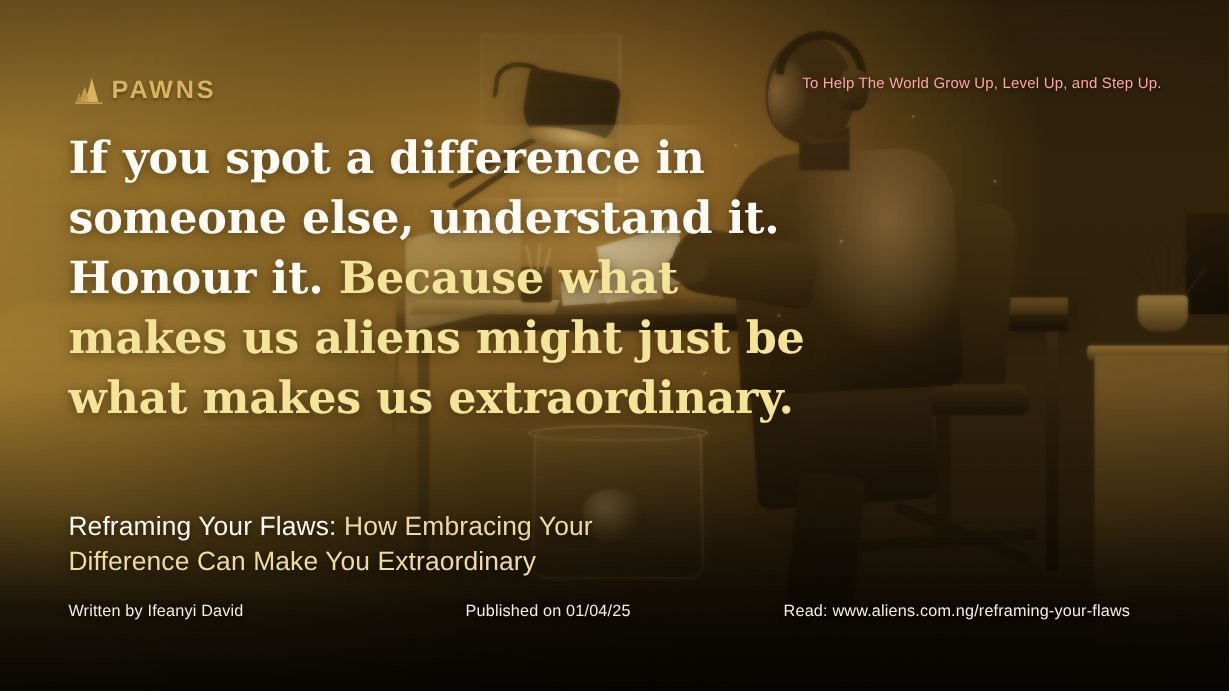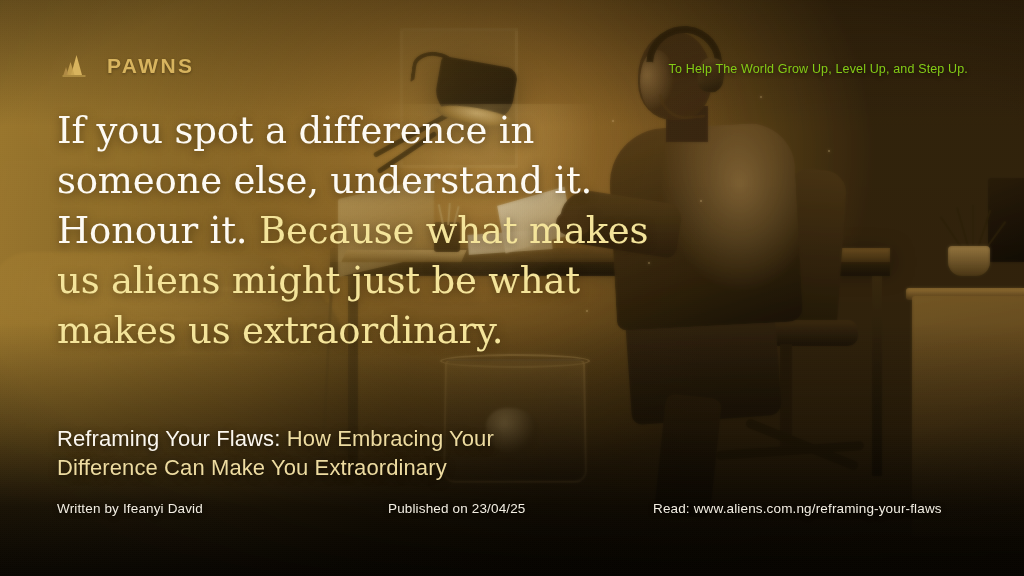--- a/index.html
+++ b/index.html
@@ -330,50 +330,51 @@
     background-image:
       repeating-linear-gradient(0deg, rgba(255,255,255,.10) 0 1px, rgba(0,0,0,0) 1px 2px),
       repeating-linear-gradient(90deg, rgba(0,0,0,.10) 0 1px, rgba(0,0,0,0) 1px 2px);
   }
 
   
   .content { position:absolute; inset:0; }
 
   
   .logo {
-    position:absolute; left:62px; top:54px;
-    display:flex; align-items:center; gap:19px;
+    position:absolute; left:62px; top:64px;
+    display:flex; align-items:center; gap:5px;
   }
   .logo-mark { width:26px; height:24px; display:block; }
   .logo-word {
     font-size:21px; letter-spacing:2.4px; font-weight:700;
     color:#d8b45e;
     text-shadow:0 1px 3px rgba(0,0,0,.35);
   }
 
   
   .tagline {
     position:absolute; right:56px; top:59px;
     text-align:right;
-    color:#84cc16;
+    color:#fca5a5;
     font-size:12.5px;
     line-height:1.62;
     letter-spacing:.15px;
     text-shadow:0 1px 4px rgba(0,0,0,.55);
   }
   .tagline div { white-space:nowrap; }
 
   
   .quote {
     position:absolute; left:57px; top:106px; width:620px;
     font-family:"DejaVu Serif", serif;
     font-size:37px;
     line-height:50px;
     letter-spacing:-.2px;
     text-shadow:0 2px 10px rgba(36,24,6,.55);
+    font-weight:bold;
   }
   .quote .w { color:#fdfaf3; }
   .quote .g { color:#f4e49a; }
 
   
   .article {
     position:absolute; left:57px; top:424px; width:520px;
     font-size:22px; line-height:29px; letter-spacing:.1px;
     text-shadow:0 2px 8px rgba(0,0,0,.6);
   }
@@ -501,18 +502,18 @@
     <div class="quote">
       <span class="w">If you spot a difference in someone else, understand it. Honour it. </span><span class="g">Because what makes us aliens might just be what makes us extraordinary.</span>
     </div>
 
     <div class="article">
       <span class="w">Reframing Your Flaws: </span><span class="g">How Embracing Your Difference Can Make You Extraordinary</span>
     </div>
 
     <div class="footer">
       <span class="f-item f-author">Written by Ifeanyi David</span>
-      <span class="f-item f-date">Published on 23/04/25</span>
+      <span class="f-item f-date">Published on 01/04/25</span>
       <span class="f-item f-read">Read: www.aliens.com.ng/reframing-your-flaws</span>
     </div>
 
   </div>
 </div>
 
 </body></html>

